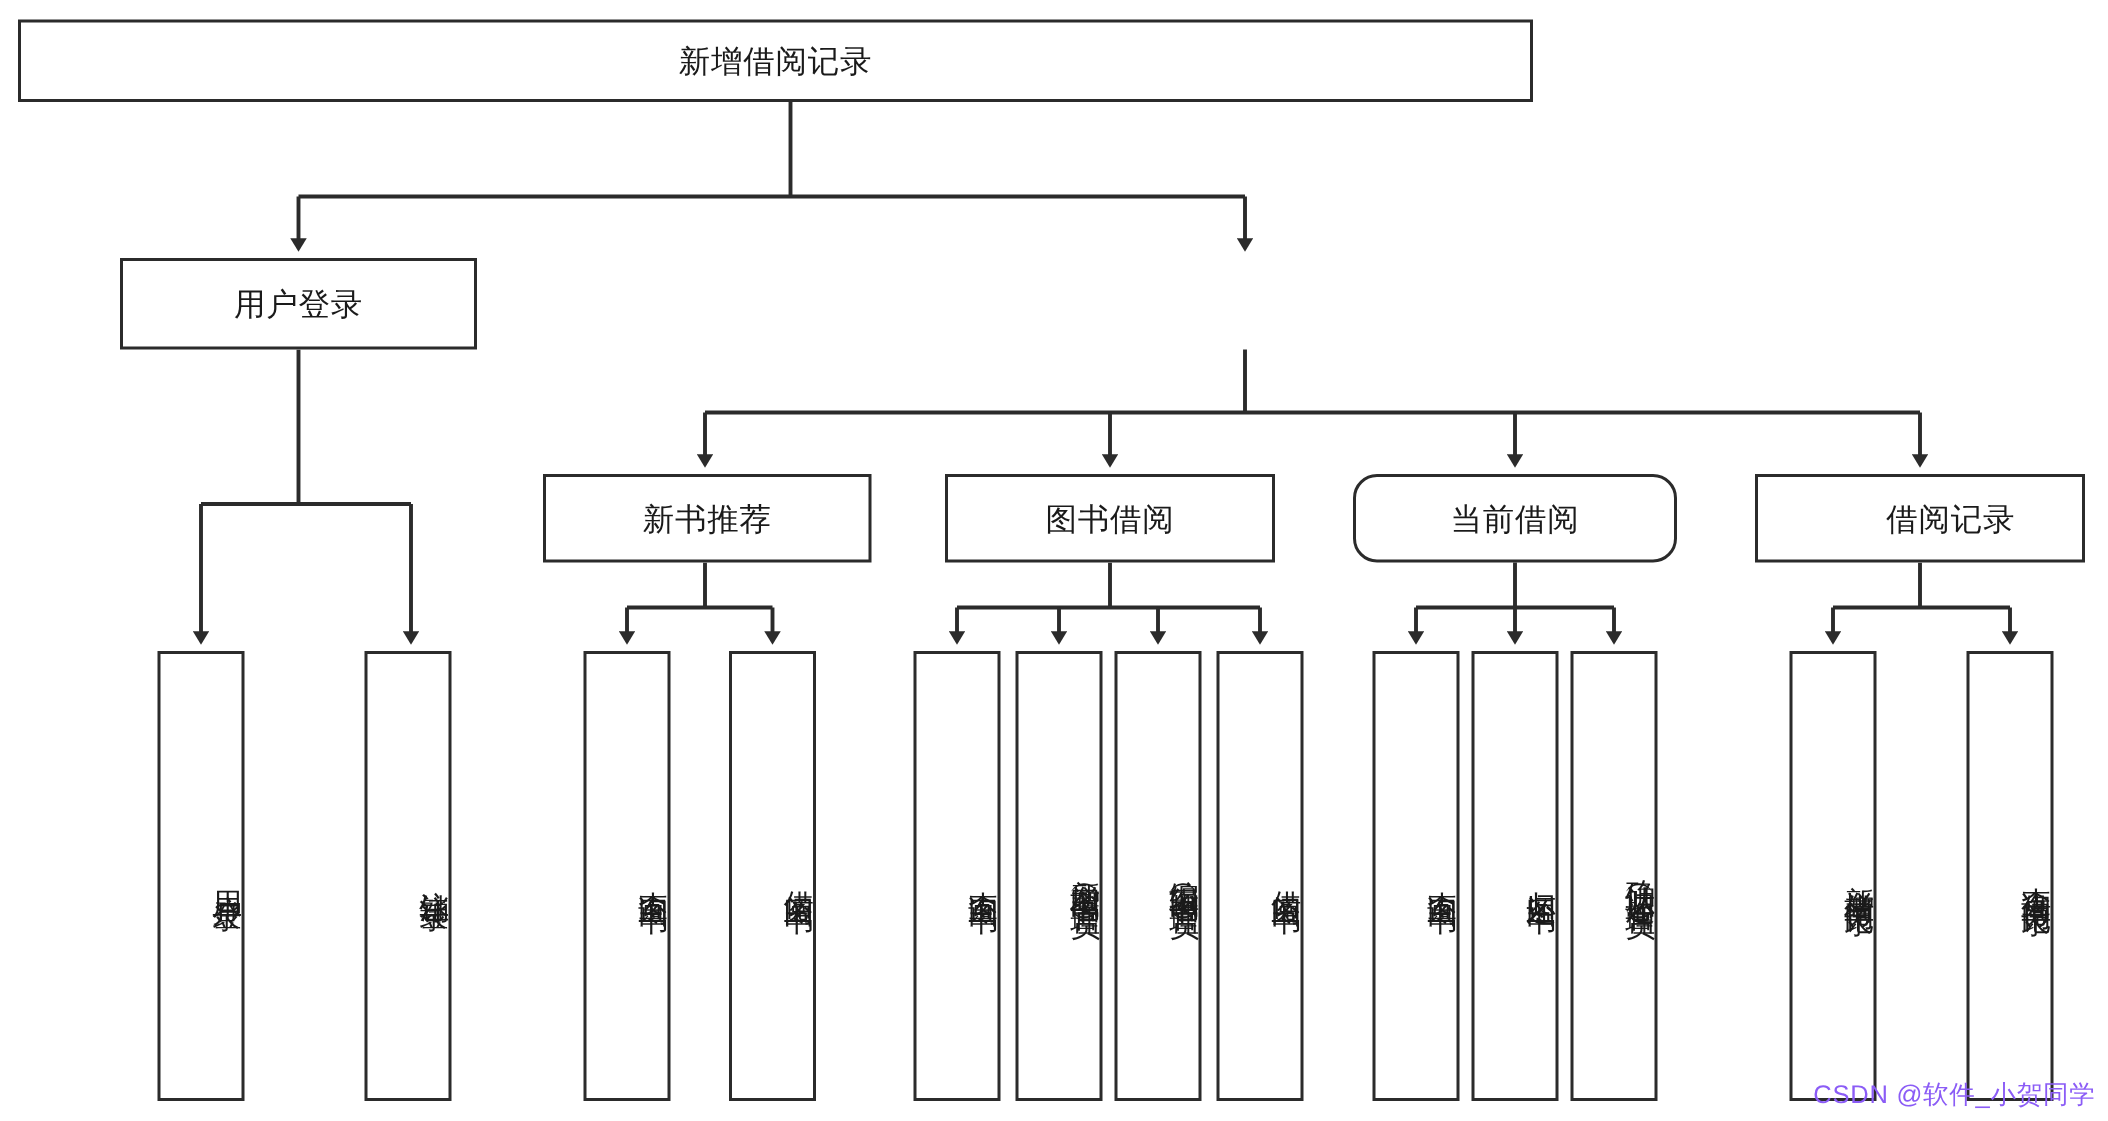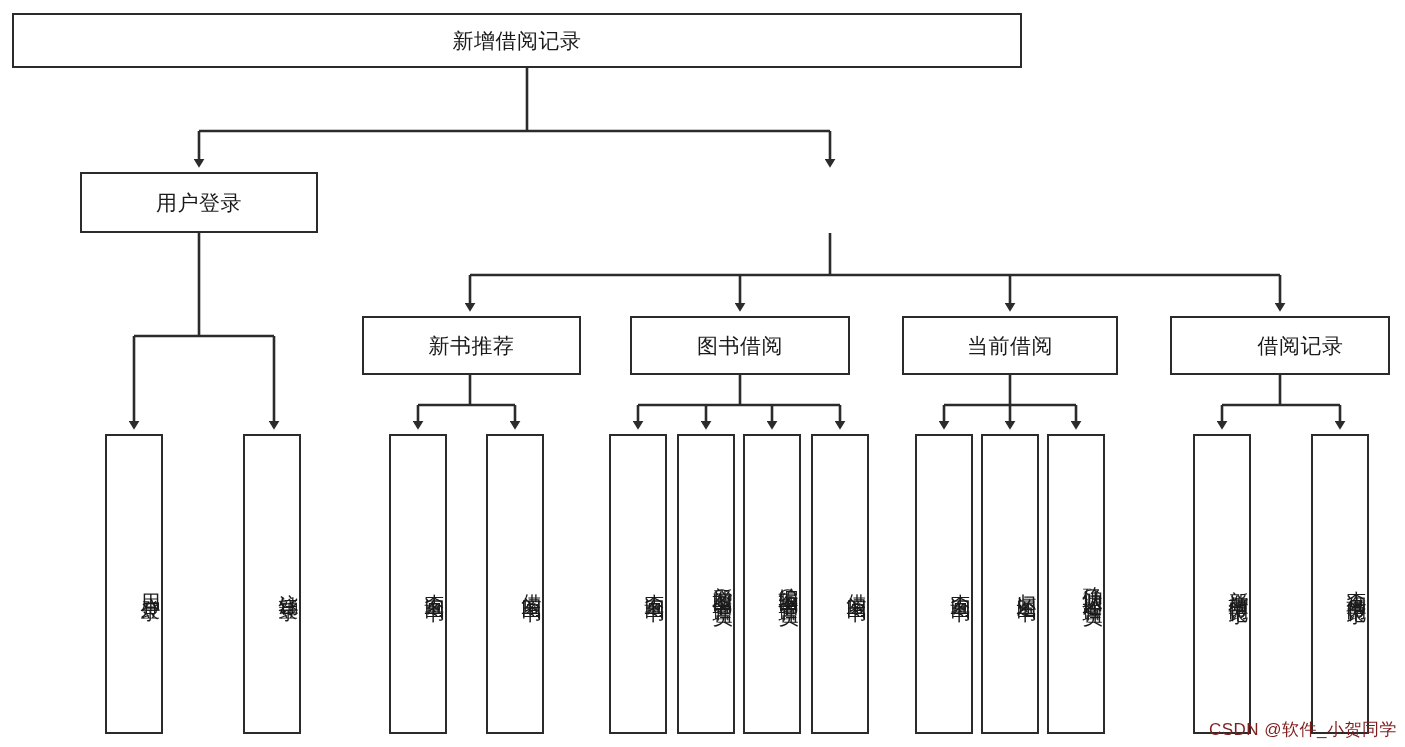--- a/index.html
+++ b/index.html
@@ -51,21 +51,21 @@
   .node-leaf .leaf-text {
     writing-mode: vertical-rl;
     text-orientation: upright;
     white-space: nowrap;
   }
   #watermark {
     position: absolute;
     right: 8px;
     bottom: 6px;
     font-size: 17px;
-    color: #7f1d1d;
+    color: #8b5cf6;
     white-space: nowrap;
     letter-spacing: 0.5px;
   }
 </style>
 </head>
 <body>
 
 <div id="canvas">
 
   <svg id="diagram-svg" viewBox="0 0 1405 747" xmlns="http://www.w3.org/2000/svg">
@@ -125,21 +125,21 @@
   <div class="node node-h" style="left:80px; top:172px; width:238px; height:61px;">
     <span>用户登录</span>
   </div>
 
   <div class="node node-h" style="left:362px; top:316px; width:219px; height:59px;">
     <span>新书推荐</span>
   </div>
   <div class="node node-h" style="left:630px; top:316px; width:220px; height:59px;">
     <span>图书借阅</span>
   </div>
-  <div class="node node-h" style="left:902px; top:316px; width:216px; height:59px;">
+  <div class="node node-h" style="left:902px; top:316px; width:216px; height:59px;border-radius:16px;">
     <span>当前借阅</span>
   </div>
   <div class="node node-h" style="left:1170px; top:316px; width:220px; height:59px;padding-left:41px;">
     <span>借阅记录</span>
   </div>
 
   <div class="node node-leaf" style="left:105px; top:434px; width:58px; height:300px;">
     <span class="leaf-text">用户登录</span>
   </div>
   <div class="node node-leaf" style="left:243px; top:434px; width:58px; height:300px;">

